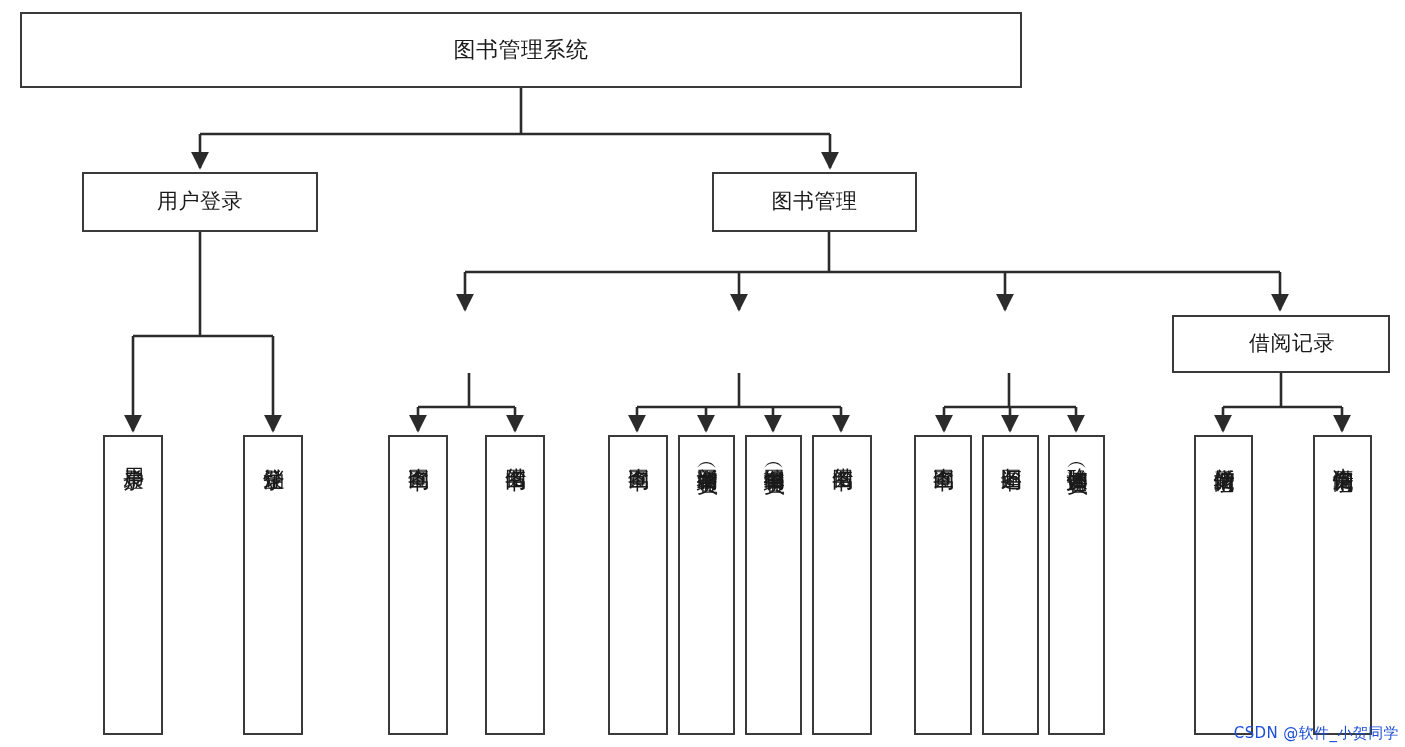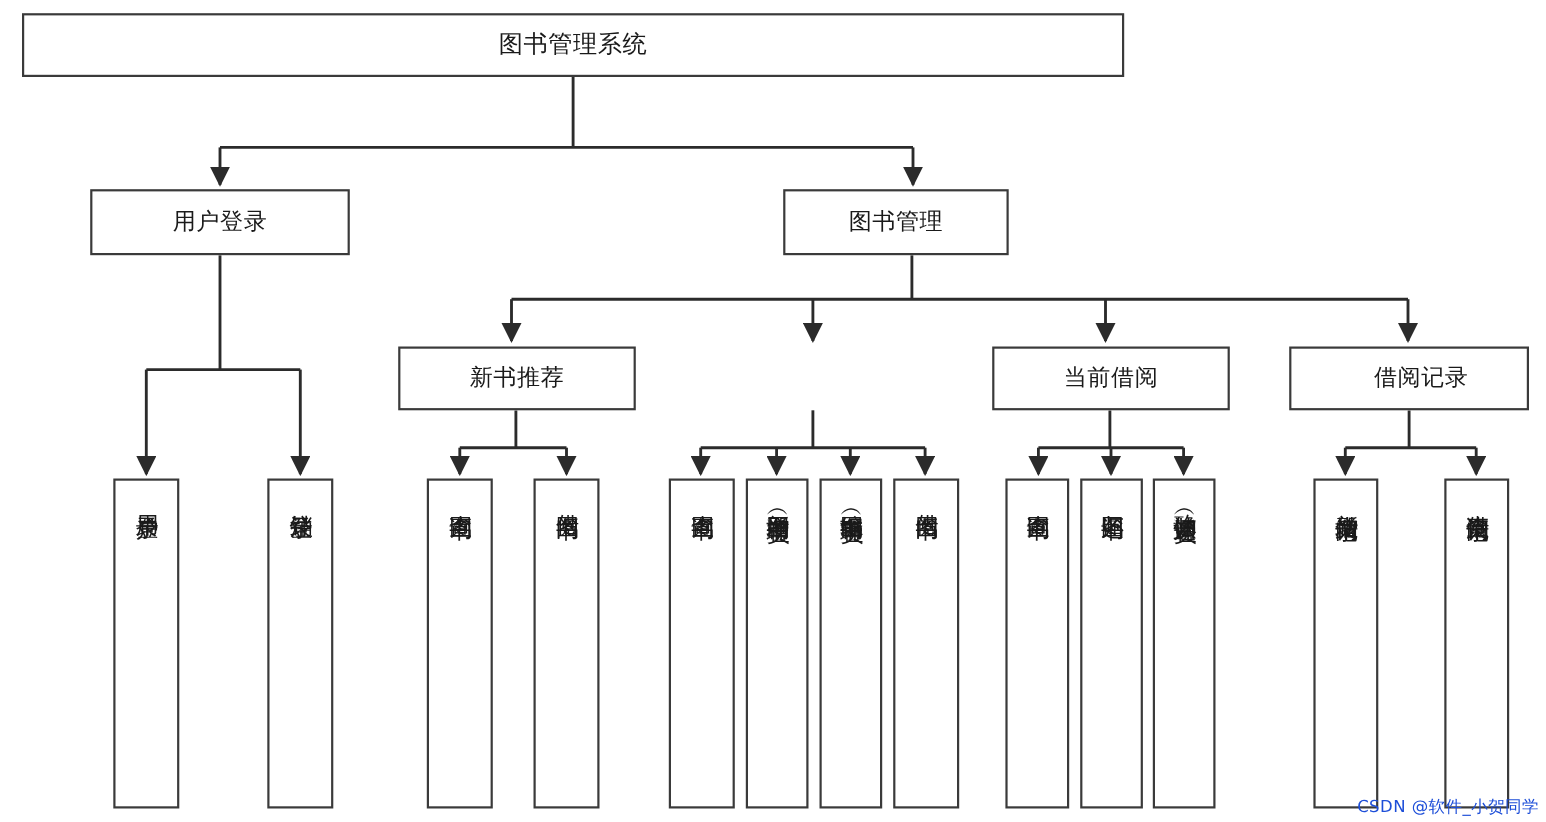--- a/index.html
+++ b/index.html
@@ -117,40 +117,34 @@
       <path d="M 1010 407 L 1010 431" marker-end="url(#arrow)"></path>
       <path d="M 1076 407 L 1076 431" marker-end="url(#arrow)"></path>
 
       <path d="M 1281 373 L 1281 407"></path>
       <path d="M 1223 407 L 1342 407"></path>
       <path d="M 1223 407 L 1223 431" marker-end="url(#arrow)"></path>
       <path d="M 1342 407 L 1342 431" marker-end="url(#arrow)"></path>
     </g>
   </svg>
 
-  <div class="node-box" style="left:20px; top:12px; width:1002px; height:58px;">
+  <div class="node-box" style="left:20px; top:12px; width:1002px; height:76px;">
     <span class="node-label-h title">图书管理系统</span>
   </div>
 
   <div class="node-box" style="left:82px; top:172px; width:236px; height:60px;">
     <span class="node-label-h">用户登录</span>
   </div>
 
   <div class="node-box" style="left:712px; top:172px; width:205px; height:60px;">
     <span class="node-label-h">图书管理</span>
   </div>
 
-  <div class="node-box" style="left:362px; top:315px; width:216px; height:58px;">
-    <span class="node-label-h">新书推荐</span>
-  </div>
-
-
-  <div class="node-box" style="left:902px; top:315px; width:216px; height:58px;">
-    <span class="node-label-h">当前借阅</span>
-  </div>
+
+
 
   <div class="node-box" style="left:1172px; top:315px; width:218px; height:58px;padding-left:22px;">
     <span class="node-label-h">借阅记录</span>
   </div>
 
   <div class="node-box vertical" style="left:103px; top:435px; width:60px; height:300px;">
     <span class="node-label-v">用户登录</span>
   </div>
 
   <div class="node-box vertical" style="left:243px; top:435px; width:60px; height:300px;">

